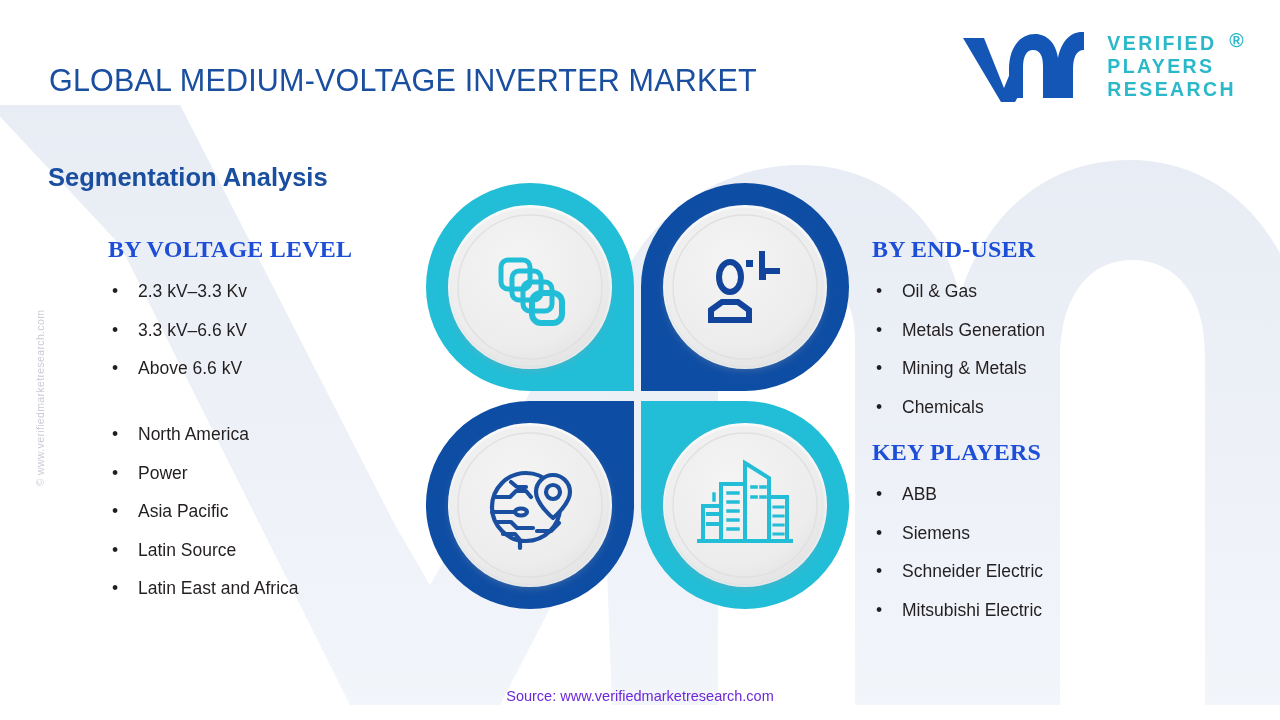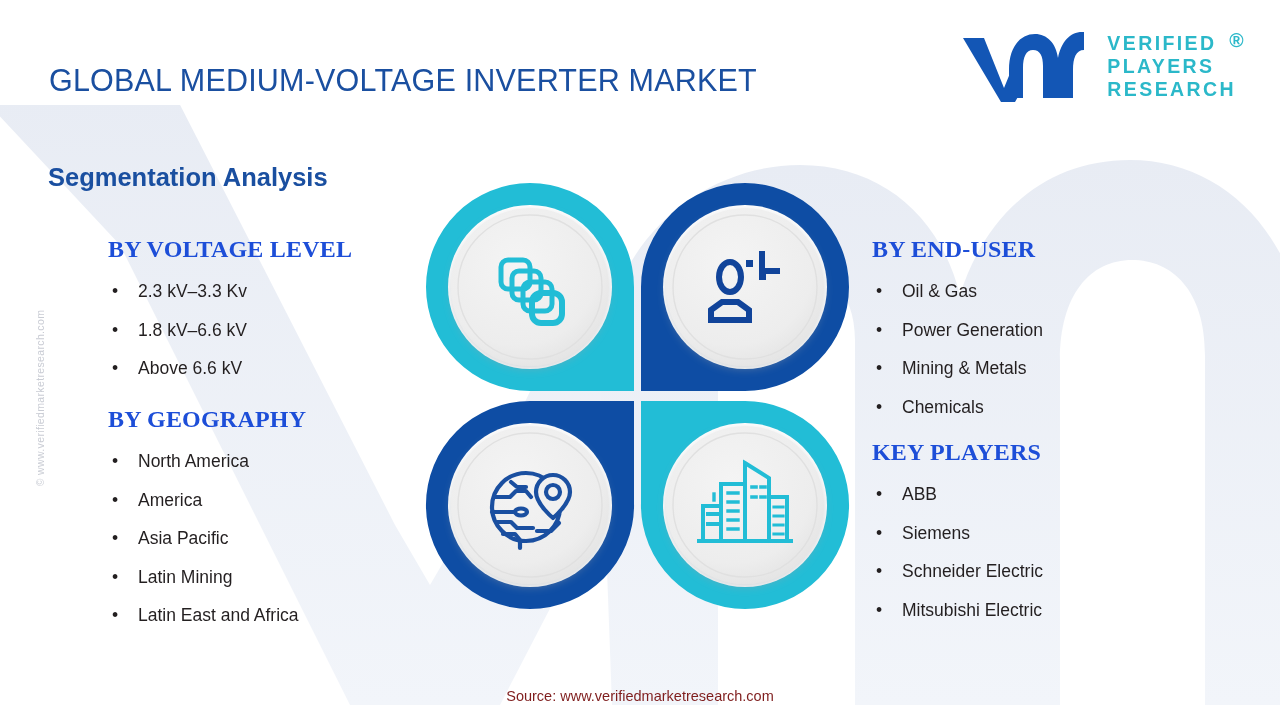--- a/index.html
+++ b/index.html
@@ -145,21 +145,21 @@
     z-index: 6;
   }
 
   
   .footer-source {
     position: absolute;
     left: 0; top: 688px;
     width: 1280px;
     text-align: center;
     font-size: 14.5px;
-    color: #7f1d1d;
+    color: #6d28d9;
     z-index: 6;
     font-family: "Liberation Sans", sans-serif;
   }
 </style>
 </head>
 <body>
 
 <div class="page">
 
   <svg class="bg-watermark" viewBox="0 0 1280 600" preserveAspectRatio="none" aria-hidden="true">
@@ -206,41 +206,40 @@
   <div class="side-watermark">© www.verifiedmarketresearch.com</div>
 
   <div class="content">
 
     <div class="section-title">Segmentation Analysis</div>
 
     <div class="blk-voltage col">
       <div class="group-head">BY VOLTAGE LEVEL</div>
       <ul class="bullets">
         <li><span class="dot">•</span><span>2.3 kV–3.3 Kv</span></li>
-        <li><span class="dot">•</span><span>1.8 kV–6.6 kV</span></li>
+        <li><span class="dot">•</span><span>3.3 kV–6.6 kV</span></li>
         <li><span class="dot">•</span><span>Above 6.6 kV</span></li>
       </ul>
     </div>
 
     <div class="blk-geography col">
-      <div class="group-head">BY GEOGRAPHY</div>
       <ul class="bullets">
         <li><span class="dot">•</span><span>North America</span></li>
-        <li><span class="dot">•</span><span>America</span></li>
+        <li><span class="dot">•</span><span>Power</span></li>
         <li><span class="dot">•</span><span>Asia Pacific</span></li>
-        <li><span class="dot">•</span><span>Latin Mining</span></li>
+        <li><span class="dot">•</span><span>Latin Source</span></li>
         <li><span class="dot">•</span><span>Latin East and Africa</span></li>
       </ul>
     </div>
 
     <div class="blk-enduser col">
       <div class="group-head">BY END-USER</div>
       <ul class="bullets">
         <li><span class="dot">•</span><span>Oil &amp; Gas</span></li>
-        <li><span class="dot">•</span><span>Power Generation</span></li>
+        <li><span class="dot">•</span><span>Metals Generation</span></li>
         <li><span class="dot">•</span><span>Mining &amp; Metals</span></li>
         <li><span class="dot">•</span><span>Chemicals</span></li>
       </ul>
     </div>
 
     <div class="blk-players col">
       <div class="group-head">KEY PLAYERS</div>
       <ul class="bullets">
         <li><span class="dot">•</span><span>ABB</span></li>
         <li><span class="dot">•</span><span>Siemens</span></li>

